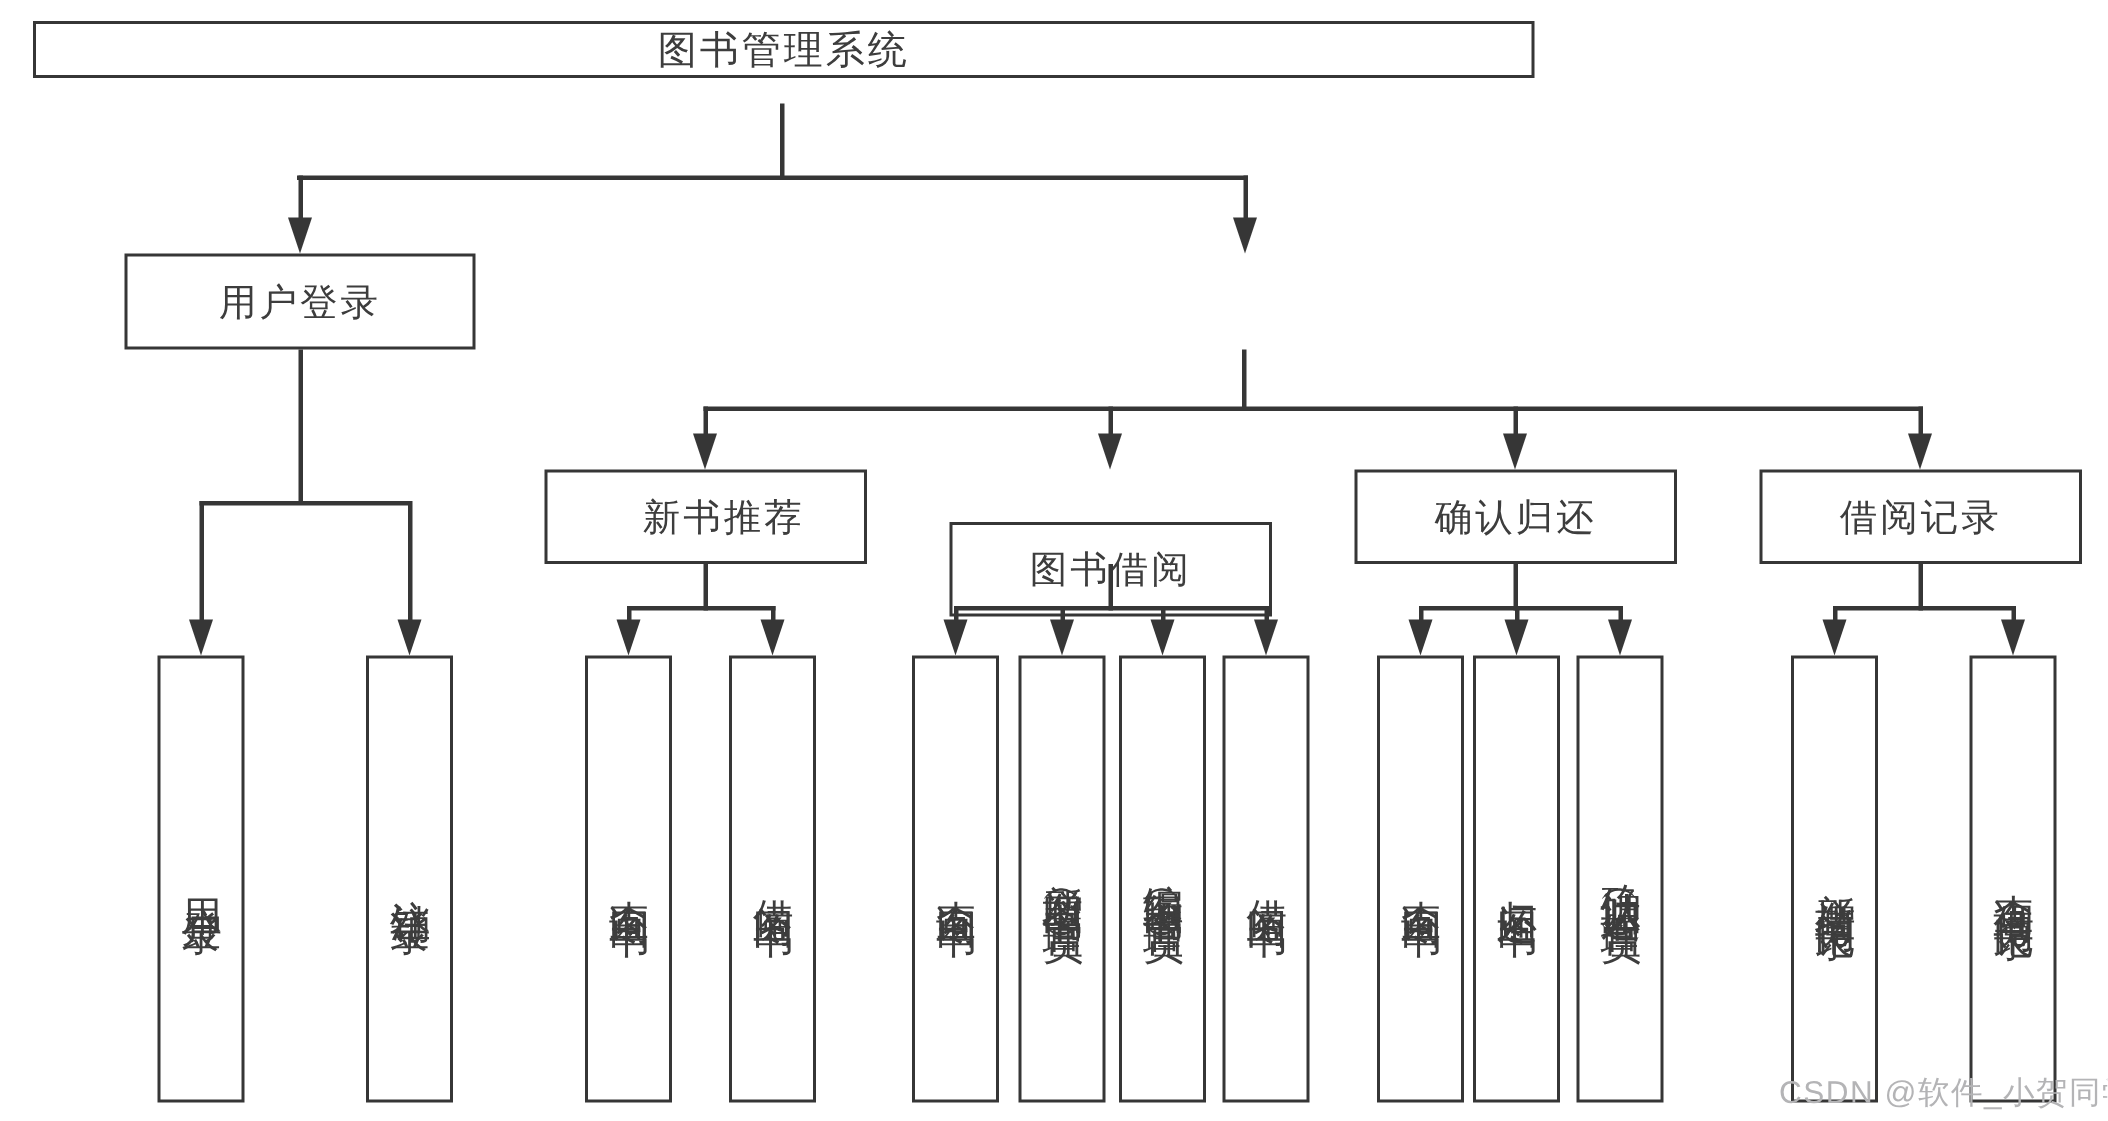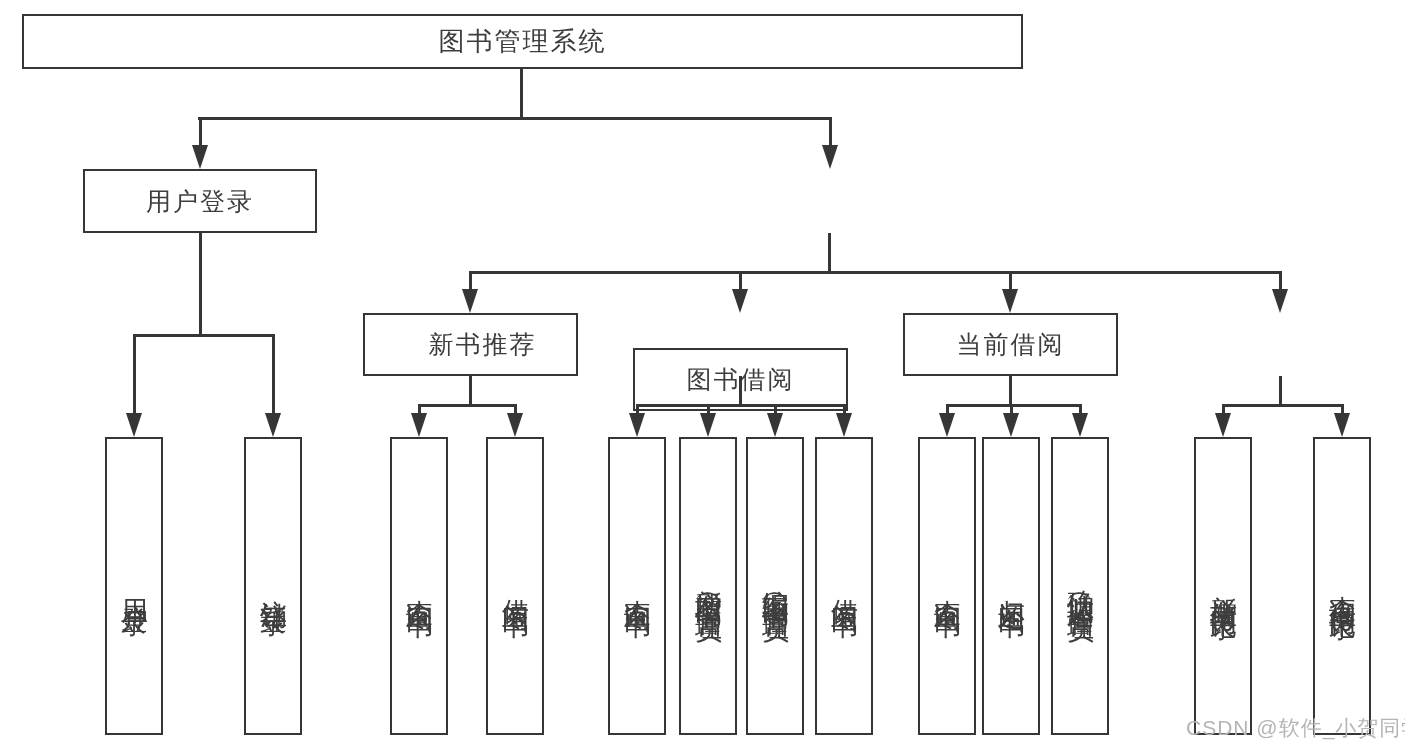--- a/index.html
+++ b/index.html
@@ -51,36 +51,39 @@
     letter-spacing:1px;
     white-space:nowrap;
     z-index:10;
   }
 </style>
 </head>
 <body>
 
 <div class="stage">
 
-  <div class="box hbox rootbox" style="left:22px;top:14px;width:1001px;height:55px;">
+  <div class="box hbox rootbox" style="left:22px;top:14px;width:1001px;height:38px;">
     <span>图书管理系统</span>
   </div>
 
   <div class="box hbox" style="left:83px;top:169px;width:234px;height:64px;">
     <span>用户登录</span>
   </div>
 
   <div class="box hbox" style="left:363px;top:313px;width:215px;height:63px;padding-left:24px;">
     <span>新书推荐</span>
   </div>
   <div class="box hbox" style="left:633px;top:313px;width:215px;height:63px;margin-top:35px;">
     <span>图书借阅</span>
   </div>
   <div class="box hbox" style="left:903px;top:313px;width:215px;height:63px;">
-    <span>当前借阅</span>
+    <span>确认归还</span>
+  </div>
+  <div class="box hbox" style="left:1173px;top:313px;width:215px;height:63px;">
+    <span>借阅记录</span>
   </div>
 
   <div class="box vbox" style="left:105px;top:437px;width:58px;height:298px;">
     <span>用户登录</span>
   </div>
   <div class="box vbox" style="left:244px;top:437px;width:58px;height:298px;">
     <span>注销登录</span>
   </div>
 
   <div class="box vbox" style="left:390px;top:437px;width:58px;height:298px;">

